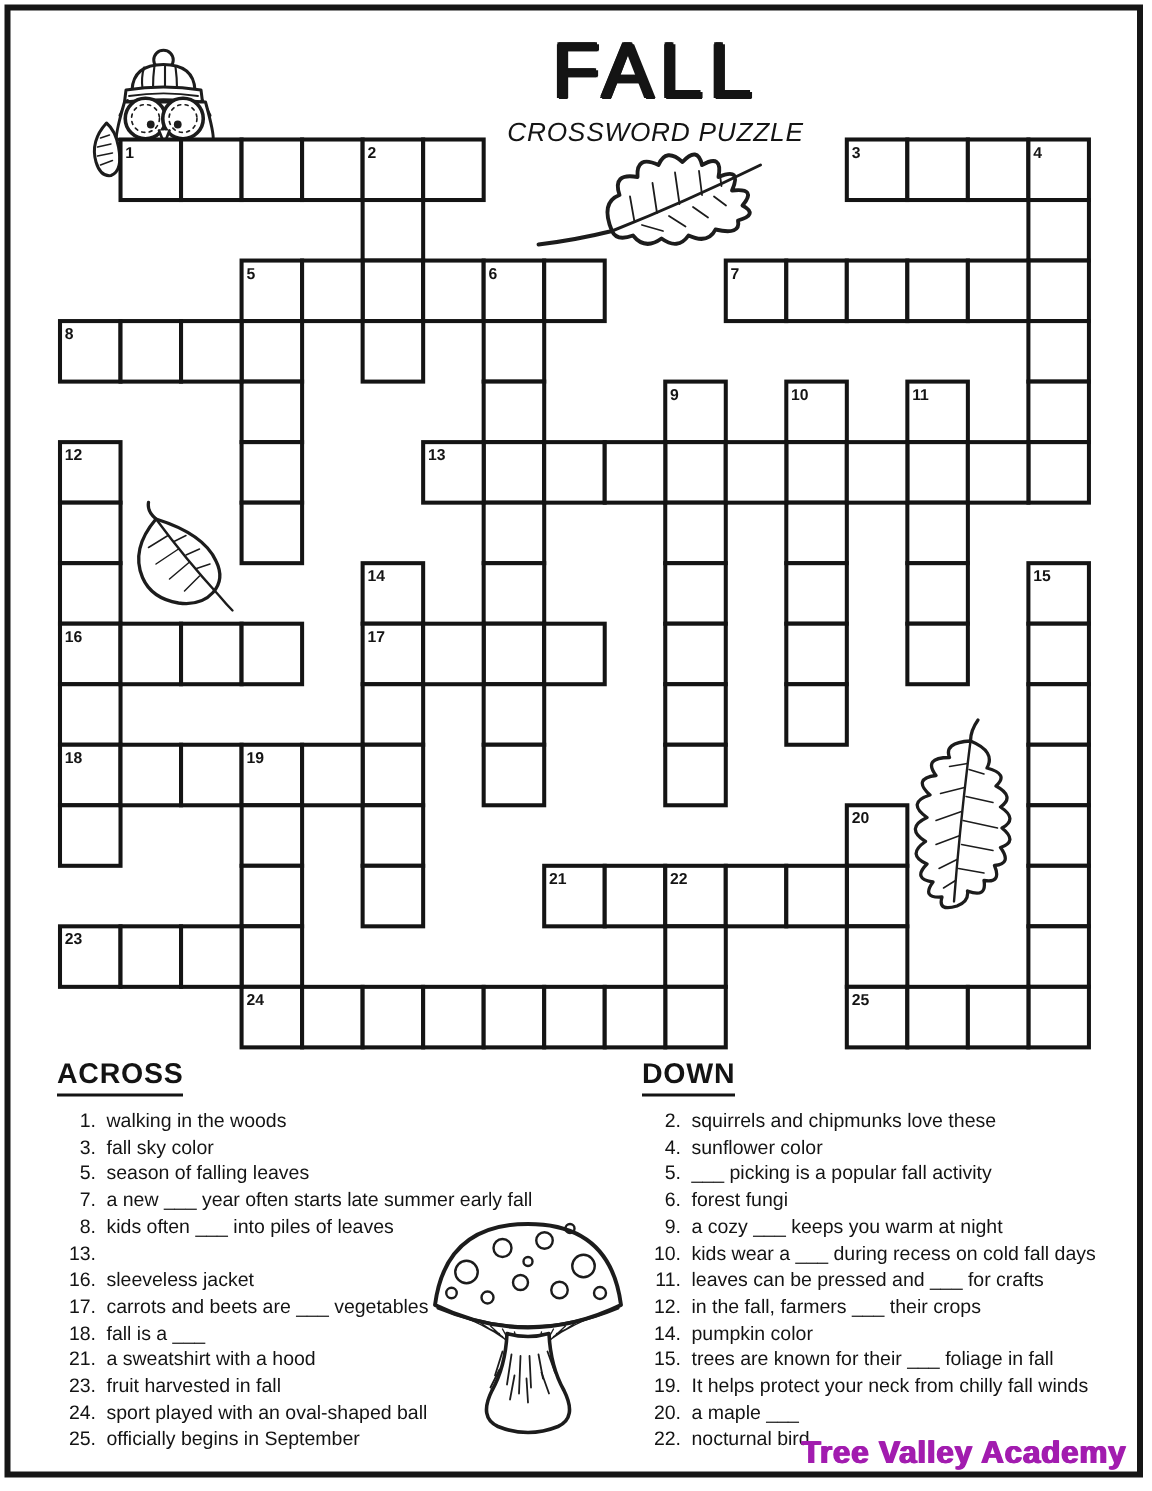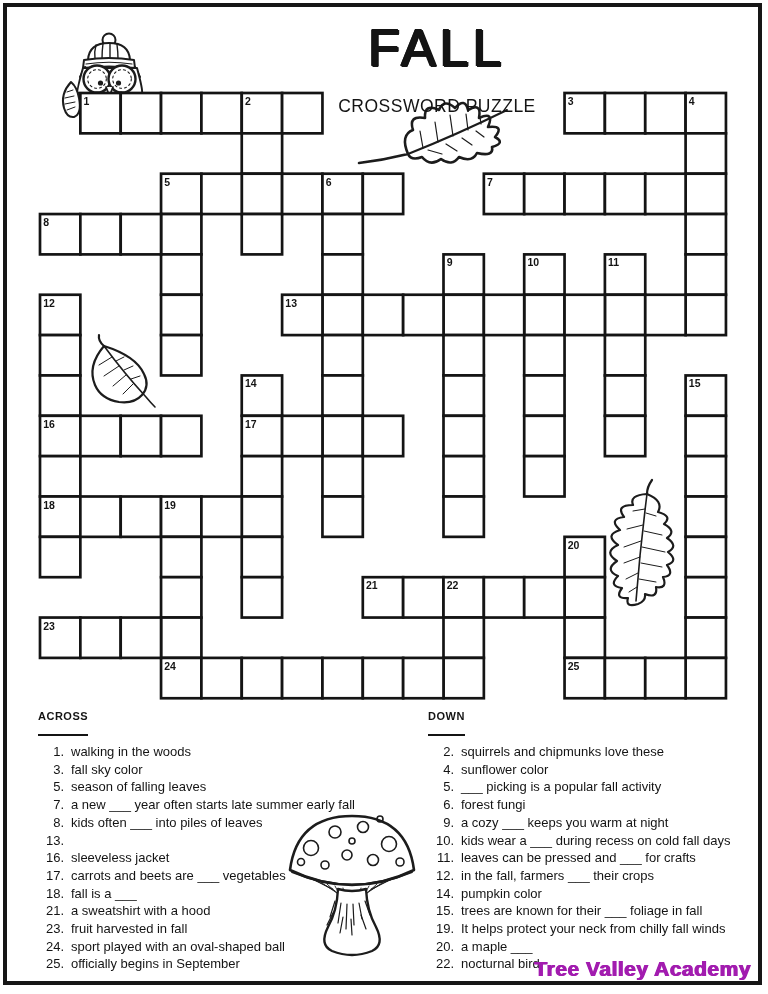--- a/index.html
+++ b/index.html
@@ -4,34 +4,34 @@
 <style>
   html,body{margin:0;padding:0;background:#fff;}
   .page{position:relative;width:768px;height:994px;background:#fff;overflow:hidden;
         font-family:"Liberation Sans", sans-serif;color:#141414;}
   .frame{position:absolute;left:3px;top:3px;right:6px;bottom:9px;border:4px solid #161616;pointer-events:none;}
 
   
   .titleblock{position:absolute;left:437px;top:22px;transform:translateX(-50%);text-align:center;white-space:nowrap;}
   .title{font-size:52px;font-weight:400;letter-spacing:4px;line-height:1;
          text-shadow:1.3px 0 #141414,-1.3px 0 #141414,0 1.3px #141414,0 -1.3px #141414,1px 1px #141414,-1px -1px #141414;}
-  .subtitle{font-size:17.5px;font-weight:400;letter-spacing:.5px;margin-top:22px;}
+  .subtitle{font-size:17.5px;font-weight:400;letter-spacing:.5px;margin-top:4px;font-style:italic;}
 
   svg.illust{position:absolute;overflow:visible;}
   svg.illust *{vector-effect:none;}
   .ink{stroke:#1c1c1c;fill:none;stroke-linecap:round;stroke-linejoin:round;}
   .inkfill{stroke:#1c1c1c;fill:#fff;stroke-linecap:round;stroke-linejoin:round;}
 
   #gridsvg{position:absolute;left:0;top:0;}
   #gridsvg text{font-family:"Liberation Sans",sans-serif;font-size:10.5px;font-weight:700;fill:#141414;}
 
   
   .cluecol{position:absolute;}
-  .cluecol h2{font-size:11px;margin:0 0 7px 0;letter-spacing:.5px;display:inline-block;
-              border-bottom:2.5px solid #141414;padding-bottom:12px;}
+  .cluecol h2{font-size:19px;margin:0 0 7px 0;letter-spacing:.5px;display:inline-block;
+              border-bottom:2.5px solid #141414;padding-bottom:1px;}
   .clue{display:flex;font-size:13px;line-height:17.7px;}
   .cnum{width:26px;text-align:right;margin-right:7px;flex:none;}
   .ctext{white-space:nowrap;}
   #across{left:38px;top:706px;width:395px;}
   #down{left:428px;top:706px;width:334px;}
 
   .branding{position:absolute;right:17px;bottom:13px;font-size:21px;font-weight:700;letter-spacing:.5px;
             text-shadow:.6px 0 currentColor,-.6px 0 currentColor;}
 </style>
 </head>

